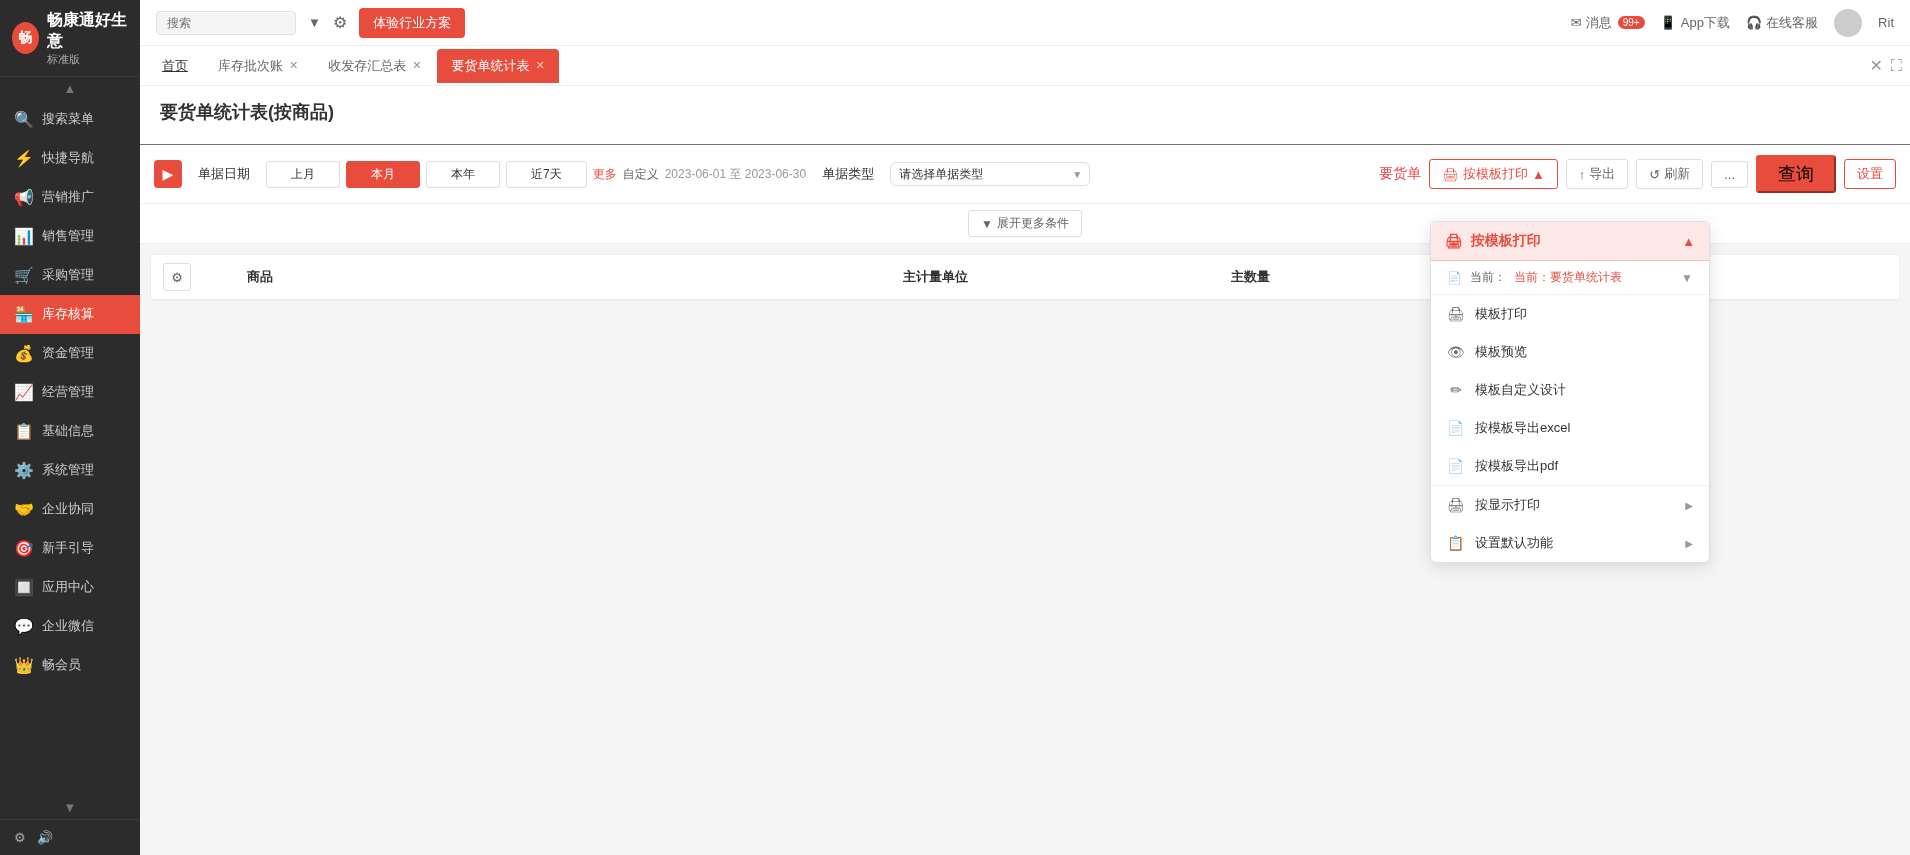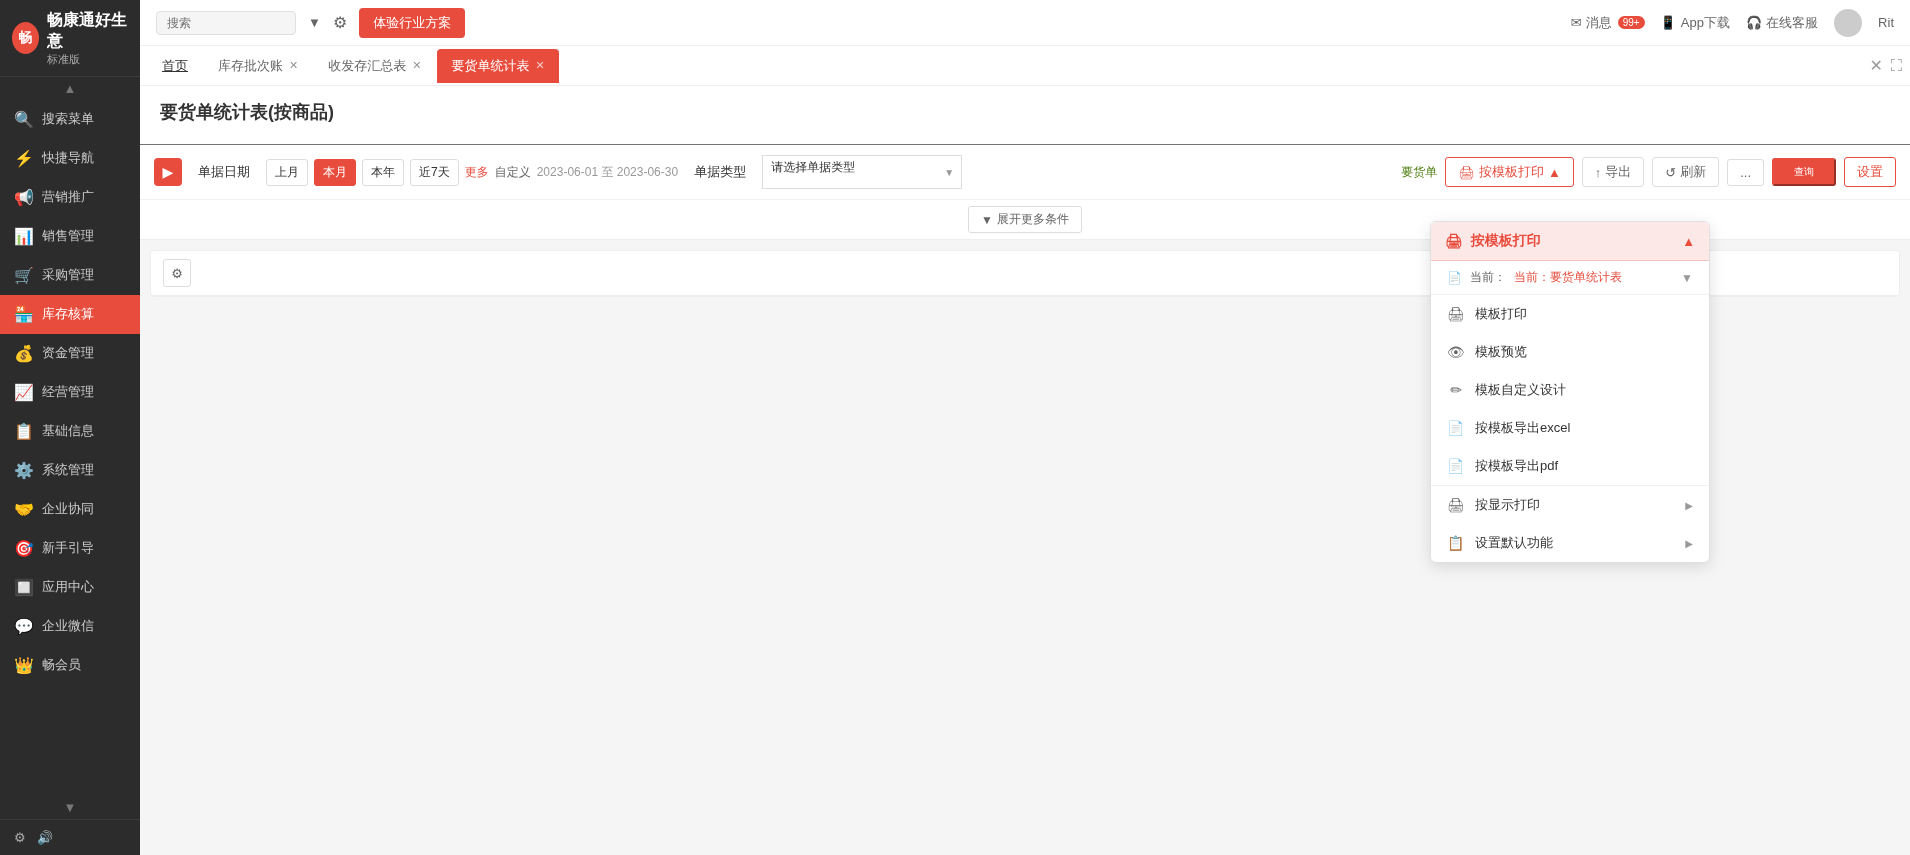--- a/index.html
+++ b/index.html
@@ -207,38 +207,38 @@
       border-radius: 4px;
       font-size: 14px;
     }
     .filter-label { color: #333; font-size: 13px; }
     .filter-date-group {
       display: flex;
       align-items: center;
       gap: 6px;
     }
     .date-btn {
-      padding: 4px 8px;
+      padding: 4px 24px;
       border: 1px solid #ddd;
       background: #fff;
       cursor: pointer;
       border-radius: 3px;
       font-size: 12px;
       color: #333;
     }
     .date-btn.active {
       background: #e74c3c;
       color: #fff;
       border-color: #e74c3c;
     }
     .date-range { color: #999; font-size: 12px; }
     .filter-select {
       border: 1px solid #ddd;
-      padding: 4px 24px 14px 8px;
-      border-radius: 0;
+      padding: 4px 24px 4px 8px;
+      border-radius: 6px;
       font-size: 12px;
       color: #333;
       background: #fff;
       width: 200px;
       appearance: none;
       position: relative;
     }
     .select-wrapper {
       position: relative;
       display: inline-block;
@@ -330,26 +330,26 @@
       padding: 5px 12px;
       border: 1px solid #ddd;
       background: #fff;
       border-radius: 3px;
       cursor: pointer;
       font-size: 13px;
       color: #666;
     }
     .query-btn {
       background: #e74c3c;
-      color: #ffffff;
+      color: #000000;
       border-color: #e74c3c;
       padding: 5px 20px;
       border-radius: 3px;
       cursor: pointer;
-      font-size: 10px;
+      font-size: 18px;
     }
     .settings-btn {
       border: 1px solid #e74c3c;
       color: #e74c3c;
       padding: 5px 12px;
       border-radius: 3px;
       cursor: pointer;
       font-size: 13px;
       background: #fff;
     }
@@ -591,21 +591,21 @@
         </div>
 
         <span class="filter-label">单据类型</span>
         <div class="select-wrapper">
           <select class="filter-select">
             <option value="">请选择单据类型</option>
           </select>
         </div>
 
         <div class="filter-right">
-          <span style="color:#4d7c0f; font-size:12px;">要货单</span>
+          <span style="color:#ef4444; font-size:14px;">要货单</span>
 
           <div style="position:relative; display:flex; align-items:center; gap:4px;">
             <button class="action-btn" style="color:#e74c3c; border-color:#e74c3c;">
               <span>🖨</span>
               <span>按模板打印</span>
               <span>▲</span>
             </button>
           </div>
           <button class="action-btn">
             <span>↑</span>
@@ -625,20 +625,27 @@
         <button class="expand-more-btn">
           <span>▼</span>
           <span>展开更多条件</span>
         </button>
       </div>
     </div>
 
     <div class="table-area">
       <div class="table-toolbar">
         <div class="gear-btn">⚙</div>
+        <div class="table-header" style="flex:1; background:none; border:none; padding: 0 0 0 8px;">
+          <div class="col-checkbox"></div>
+          <div class="col-product">商品</div>
+          <div class="col-unit">主计量单位</div>
+          <div class="col-qty">主数量</div>
+          <div class="col-amount">零售金额</div>
+        </div>
       </div>
 
     </div>
 
     <div class="dropdown-menu">
 
       <div class="dropdown-header">
         <div class="dropdown-header-left">
           <span>🖨</span>
           <span>按模板打印</span>

